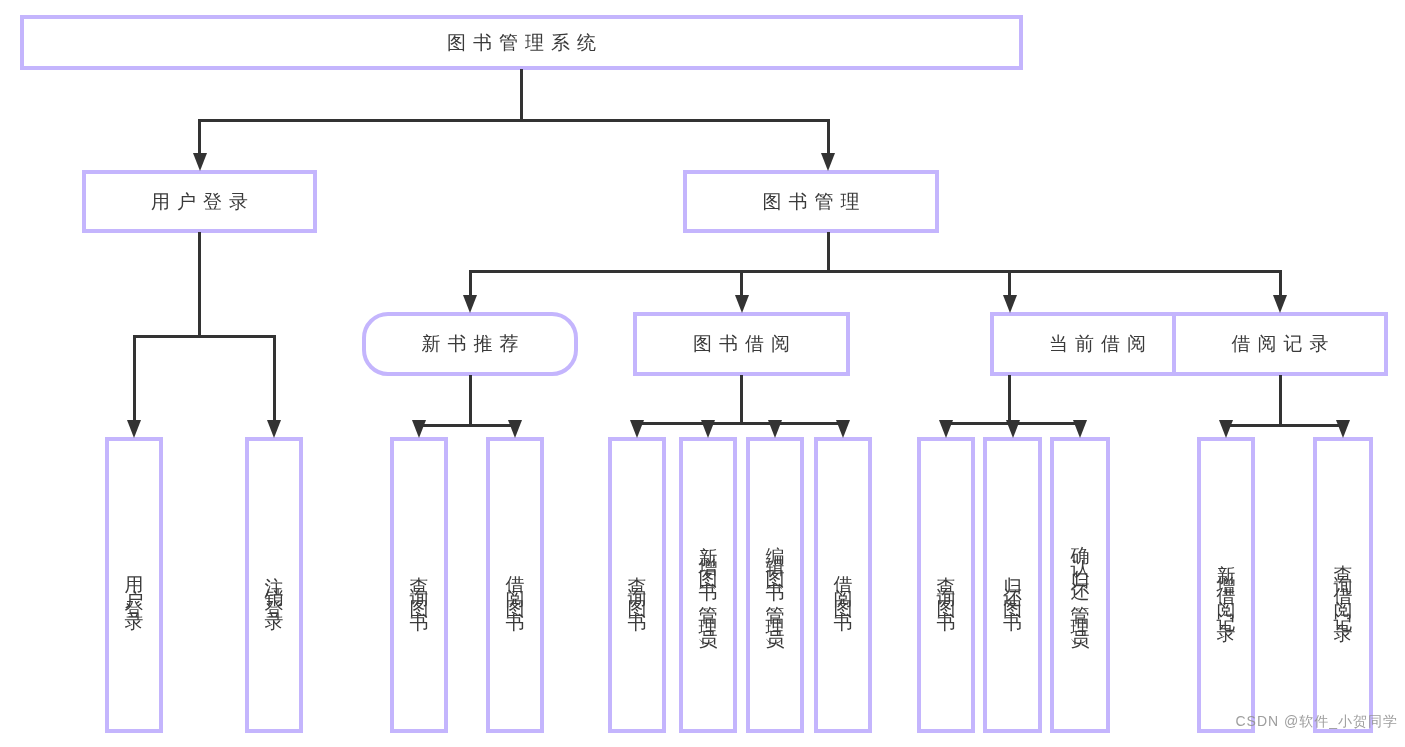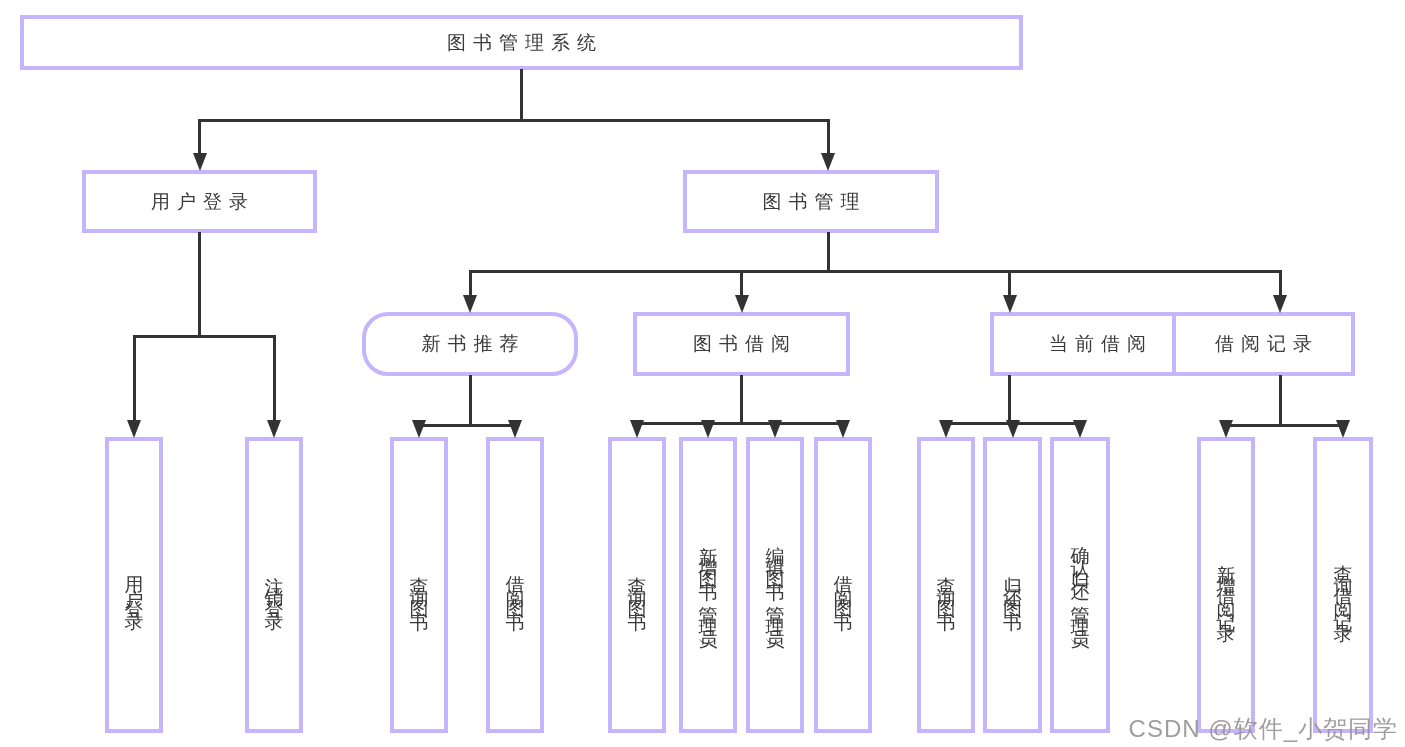--- a/index.html
+++ b/index.html
@@ -46,21 +46,21 @@
     width: 0;
     height: 0;
     border-left: 7px solid transparent;
     border-right: 7px solid transparent;
     border-top: 18px solid #333333;
   }
   .watermark {
     position: absolute;
     top: 713px;
     right: 7px;
-    font-size: 24px;
+    font-size: 14px;
     letter-spacing: 1px;
     color: rgba(148, 148, 148, 0.9);
     z-index: 10;
     white-space: nowrap;
   }
 </style>
 </head>
 <body>
 
 <div id="stage">
@@ -76,21 +76,21 @@
     </div>
     <div class="node h" style="left: 362px; top: 312px; width: 216px; height: 64px; border-radius: 26px;">
       <span class="label">新书推荐</span>
     </div>
     <div class="node h" style="left: 633px; top: 312px; width: 217px; height: 64px; justify-content: center;">
       <span class="label">图书借阅</span>
     </div>
     <div class="node h" style="left: 954px; top: 312px; width: 215px; height: 64px; margin-left: 36px;">
       <span class="label">当前借阅</span>
     </div>
-    <div class="node h" style="left: 1172px; top: 312px; width: 183px; height: 64px;">
+    <div class="node h" style="left: 1172px; top: 312px; width: 216px; height: 64px;">
       <span class="label">借阅记录</span>
     </div>
     <div class="node v" style="left: 105px; top: 437px; width: 58px; height: 296px;">
       <span class="label">用户登录</span>
     </div>
     <div class="node v" style="left: 245px; top: 437px; width: 58px; height: 296px;">
       <span class="label">注销登录</span>
     </div>
     <div class="node v" style="left: 390px; top: 437px; width: 58px; height: 296px;">
       <span class="label">查询图书</span>

